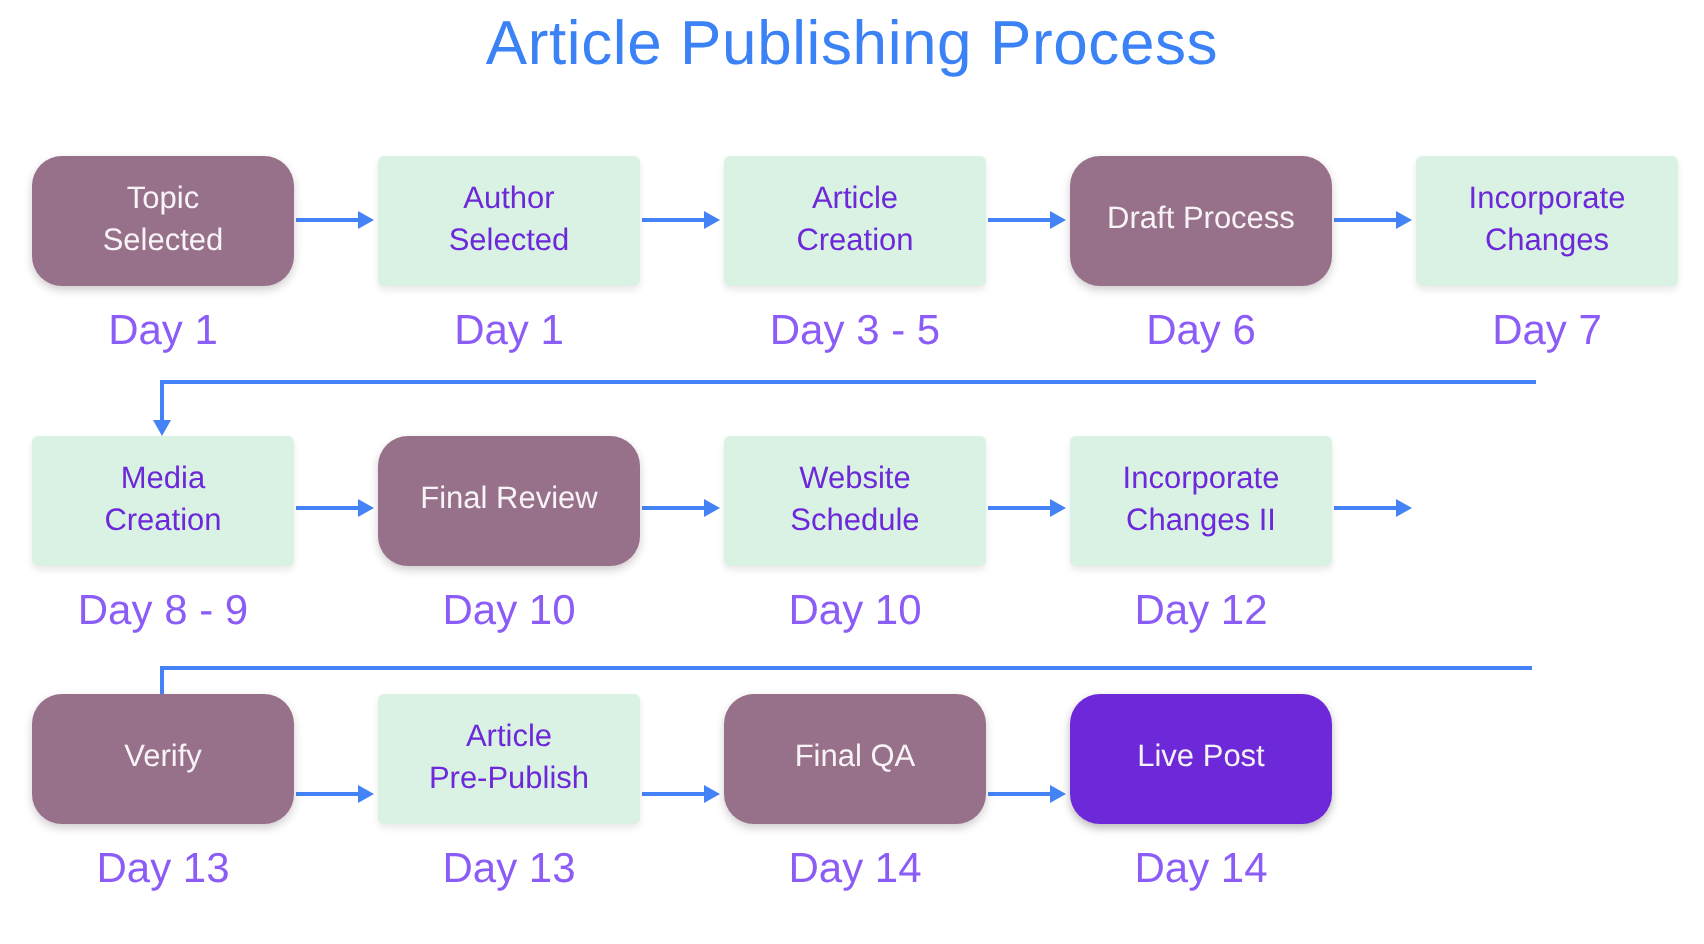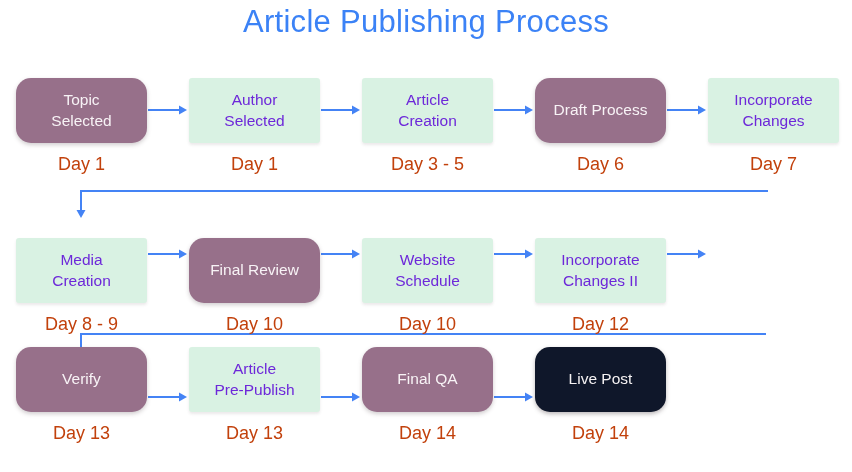--- a/index.html
+++ b/index.html
@@ -6,43 +6,43 @@
   .canvas{
     position:relative;width:852px;height:472px;background:#ffffff;
     font-family:"Liberation Sans",sans-serif;overflow:hidden;
   }
   .title{
     position:absolute;top:4px;left:0;width:100%;text-align:center;
     font-size:31px;font-weight:500;color:#3b82f6;letter-spacing:.3px;
   }
   .row{position:absolute;left:16px;display:flex;gap:42px;align-items:flex-end;}
   .row1{top:78px}
-  .row2{top:238px}
+  .row2{top:218px}
   .row3{top:347px}
   .cell{width:131px;display:flex;flex-direction:column;align-items:center;}
   .node{
     width:131px;height:65px;box-sizing:border-box;
     display:flex;align-items:center;justify-content:center;
     text-align:center;font-size:15.5px;line-height:1.3;
     white-space:pre-line;padding:4px 6px;
   }
   .node--accent{
     background:#97708A;color:#F8F3F6;border-radius:15px;
     box-shadow:0 2px 4px rgba(90,75,82,.28);
   }
   .node--light{
     background:#D9F2E3;color:#6d28d9;border-radius:3px;
     box-shadow:0 2px 3px rgba(90,75,82,.12);
   }
   .node--dark{
-    background:#0f172a;color:#F5F2F3;border-radius:15px;
+    background:#6d28d9;color:#F5F2F3;border-radius:15px;
     box-shadow:0 2px 4px rgba(60,48,54,.35);
   }
   .day{
-    margin-top:11px;font-size:18px;color:#c2410c;text-align:center;
+    margin-top:11px;font-size:21px;color:#8b5cf6;text-align:center;
     white-space:nowrap;
   }
   .connector-layer{position:absolute;top:0;left:0;pointer-events:none;}
 </style>
 </head>
 <body>
 
 <div class="canvas">
 
   <div class="title">Article Publishing Process</div>

